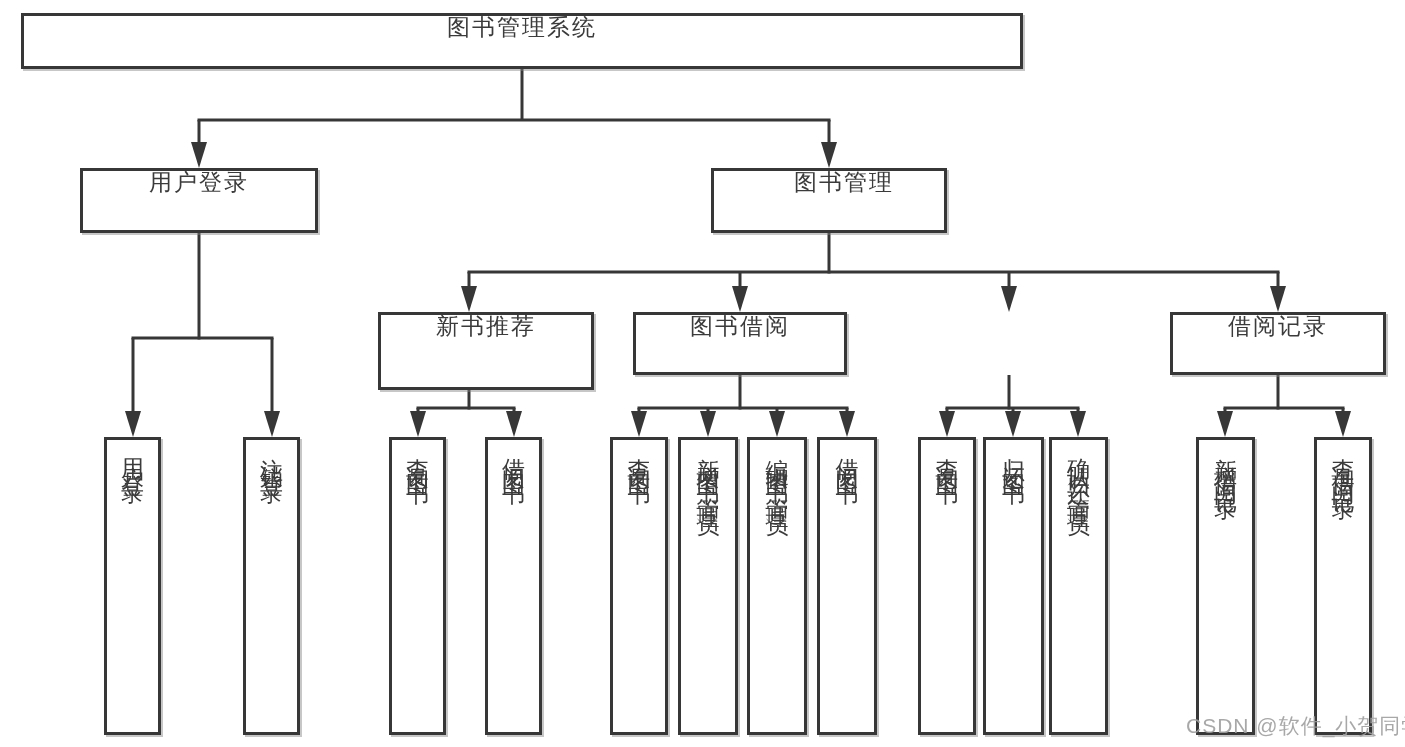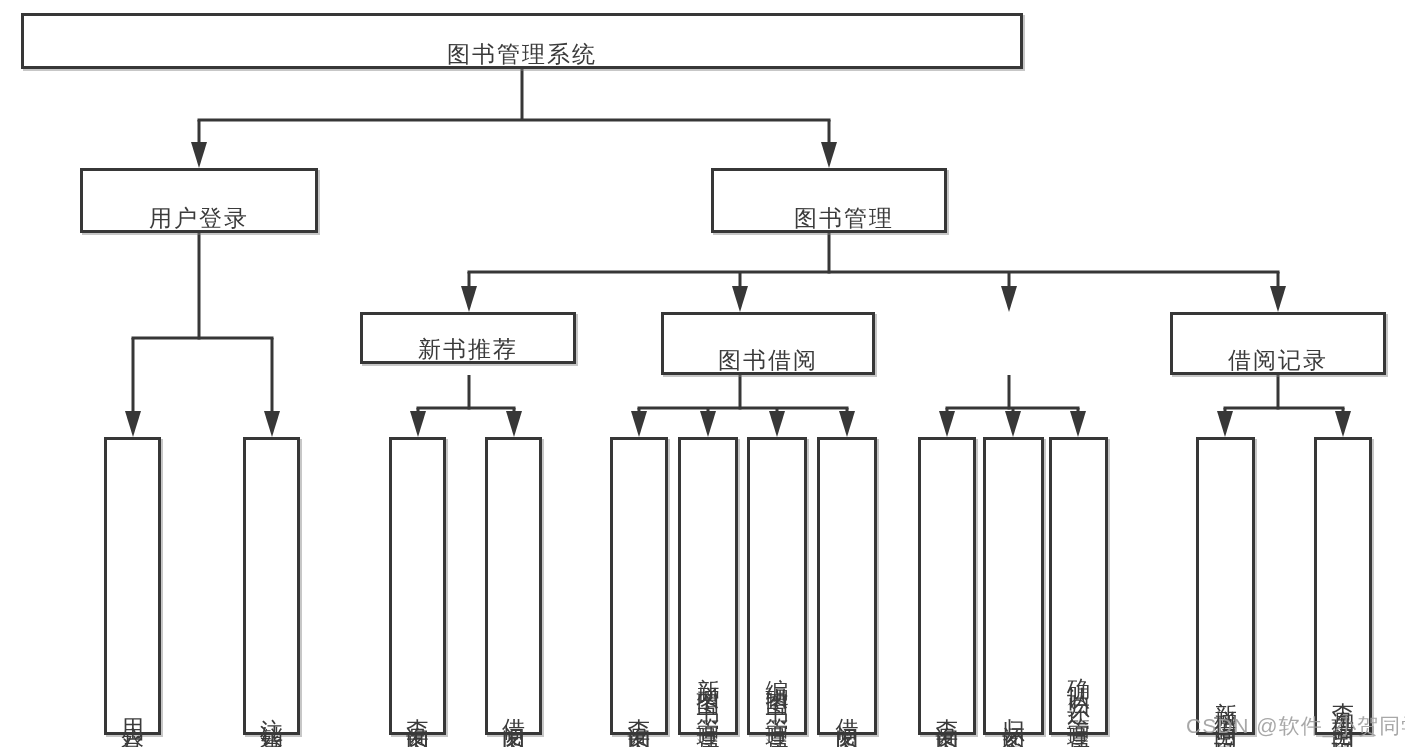--- a/index.html
+++ b/index.html
@@ -11,21 +11,21 @@
     font-family:"Liberation Sans", sans-serif;
   }
   .wires{position:absolute;left:0;top:0;z-index:1;}
   .box{
     position:absolute;
     box-sizing:border-box;
     background:#ffffff;
     border:3px solid #373737;
     box-shadow:2px 2px 0 rgba(130,130,130,0.45);
     display:flex;
-    align-items:flex-end;
+    align-items:flex-start;
     justify-content:center;
     z-index:2;
   }
   .hlabel{
     font-size:23px;
     color:#3b3b3b;
     letter-spacing:2px;
     white-space:nowrap;
     line-height:1;
   }
@@ -36,22 +36,22 @@
     color:#3b3b3b;
     letter-spacing:8px;
     line-height:1;
   }
   
   .n-root{left:21px;top:13px;width:1002px;height:56px;}
   
   .n-user-login{left:80px;top:168px;width:238px;height:65px;}
   .n-book-mgmt{left:711px;top:168px;width:236px;height:65px;padding-left:30px;}
   
-  .n-g0{left:360px;top:312px;width:216px;height:52px;}
-  .n-g1{left:633px;top:312px;width:214px;height:63px;margin-left:28px;}
+  .n-g0{left:378px;top:312px;width:216px;height:78px;}
+  .n-g1{left:633px;top:312px;width:214px;height:63px;}
   .n-g2{left:901px;top:312px;width:216px;height:63px;}
   .n-g3{left:1170px;top:312px;width:216px;height:63px;}
   
   .leaf{top:437px;height:298px;}
   .n-a1{left:104px;width:57px;}
   .n-a2{left:243px;width:57px;}
   .n-b1{left:389px;width:57px;}
   .n-b2{left:485px;width:57px;}
   .n-c1{left:610px;width:58px;}
   .n-c2{left:678px;width:60px;}

